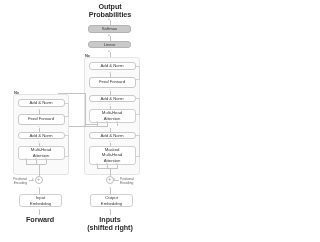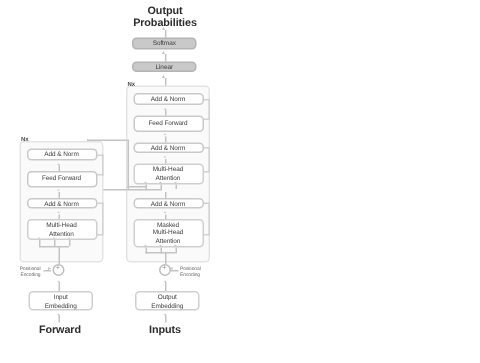--- a/index.html
+++ b/index.html
@@ -270,20 +270,21 @@
   <div class="abs box box-embed" style="left:90px; top:194px; width:43px; height:13px; flex-direction:column;">
     <span>Output</span>
     <span>Embedding</span>
   </div>
 
   <div class="abs vline" style="left:109.6px; top:210px; height:4.5px;"></div>
   <div class="abs arrowhead-sm" style="left:108.6px; top:208.5px;"></div>
 
   <div class="abs footlabel" style="left:76px; top:216px; width:68px;">
     <div>Inputs</div>
+    <div>(shifted right)</div>
   </div>
 
   <div class="abs panel" style="left:13px; top:94px; width:56px; height:81px;"></div>
 
   <div class="abs nx" style="left:14px; top:89.5px;">Nx</div>
 
   <div class="abs box box-white" style="left:17.5px; top:99px; width:47px; height:7.5px;">
     <span>Add &amp; Norm</span>
   </div>
 

